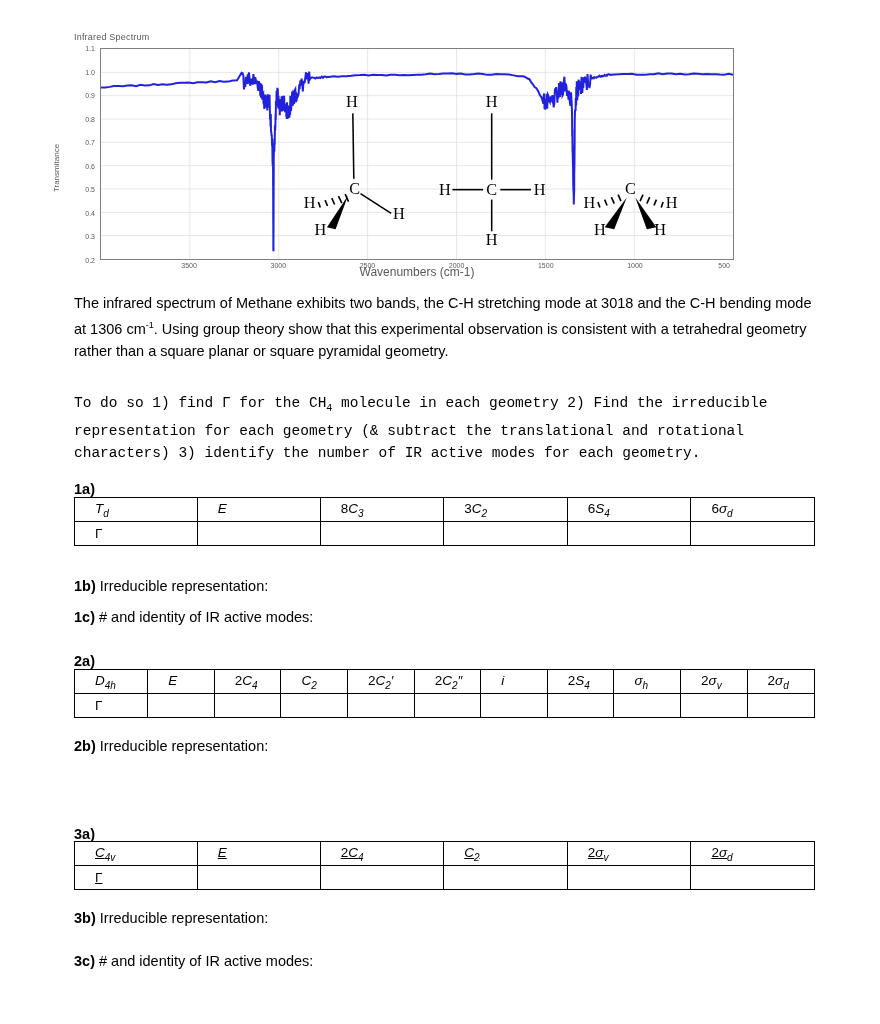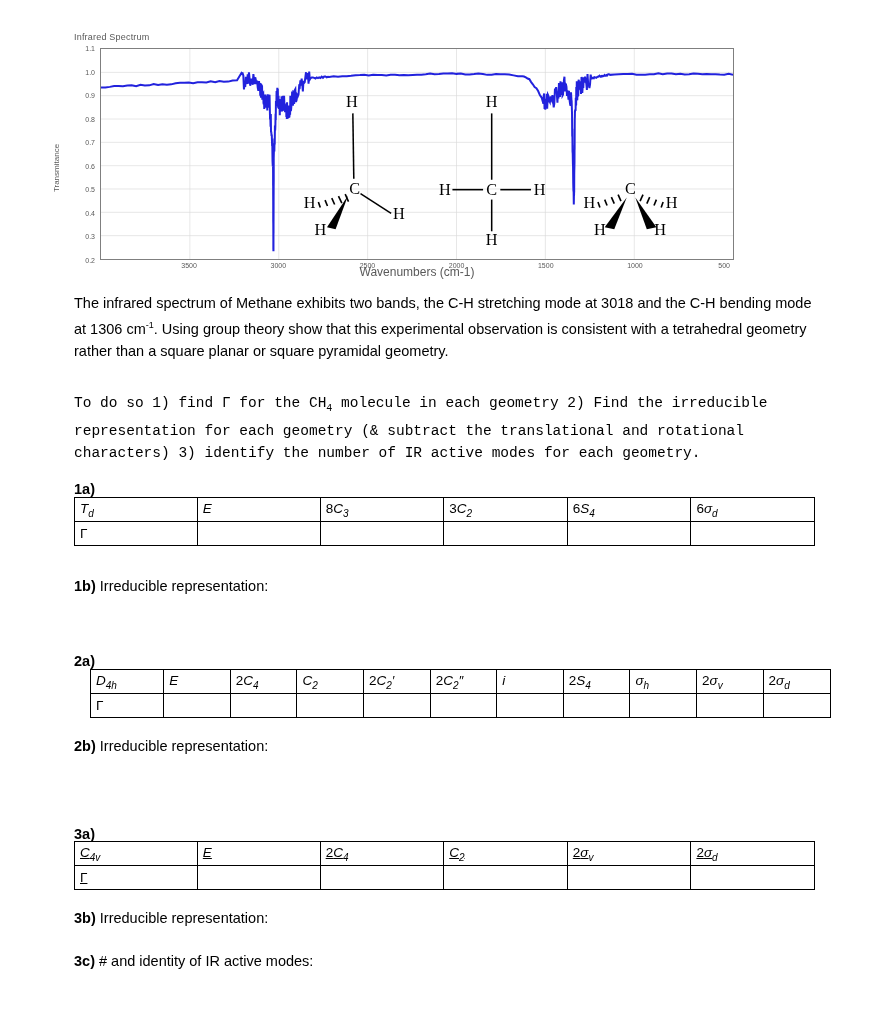--- a/index.html
+++ b/index.html
@@ -58,21 +58,21 @@
     white-space:nowrap;
   }
   .qlabel b{font-weight:bold;}
 
   
   table.ct{
     position:absolute;left:74px;width:741px;border-collapse:collapse;
     table-layout:fixed;background:#fff;
   }
   table.ct td{
-    border:1px solid #000;height:21px;padding:1px 5px;
+    border:1px solid #000;height:21px;padding:1px 20px;
     font-size:13.5px;vertical-align:middle;color:#000;
   }
   table.ct td.hdr{font-style:italic;}
   .gam{font-style:normal;font-weight:normal;}
   .sym{font-style:italic;}
   .nrm{font-style:normal;}
 </style>
 </head>
 <body>
 
@@ -224,25 +224,28 @@
       <td></td>
       <td></td>
       <td></td>
     </tr>
   </tbody>
     </table>
 
   <div class="qlabel" style="top:576px;">
     <b>1b)</b><span> Irreducible representation:</span>
   </div>
+  <div class="qlabel" style="top:607px;">
+    <b>1c)</b><span> # and identity of IR active modes:</span>
+  </div>
 
   <div class="qlabel" style="top:651px;text-align:right;">
     <b>2a)</b>
   </div>
-  <table class="ct" style="top:669px;margin-left:16px;">
+  <table class="ct" style="top:669px;">
     <colgroup>
         <col style="width:9.9%">
         <col style="width:9.0%">
         <col style="width:9.0%">
         <col style="width:9.0%">
         <col style="width:9.0%">
         <col style="width:9.0%">
         <col style="width:9.0%">
         <col style="width:9.0%">
         <col style="width:9.0%">

